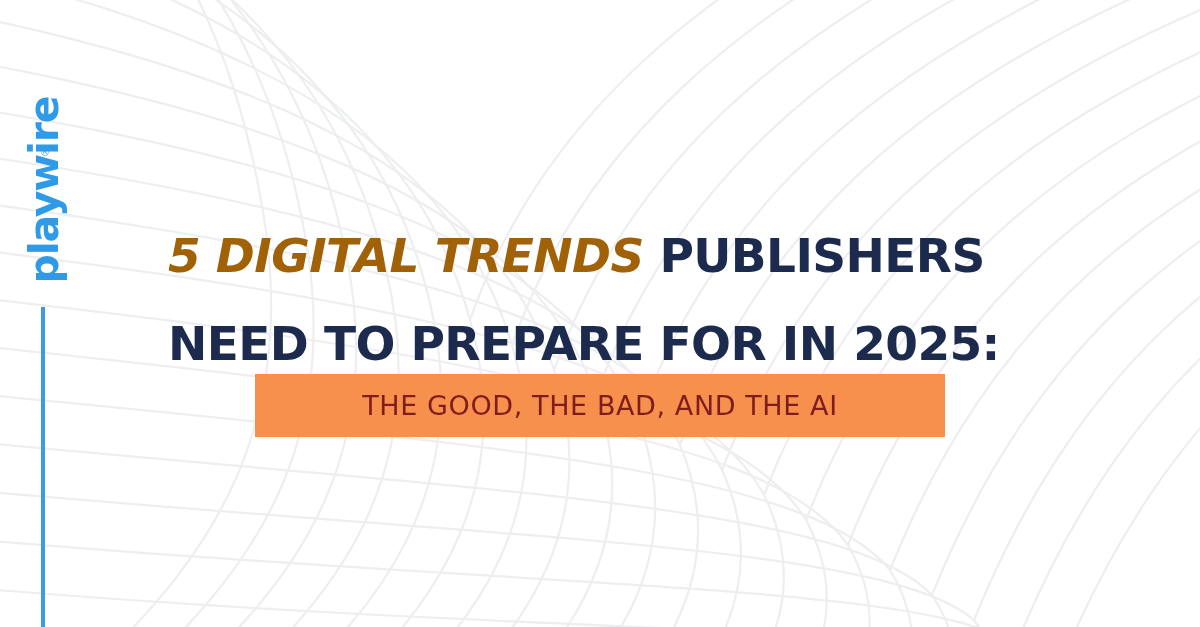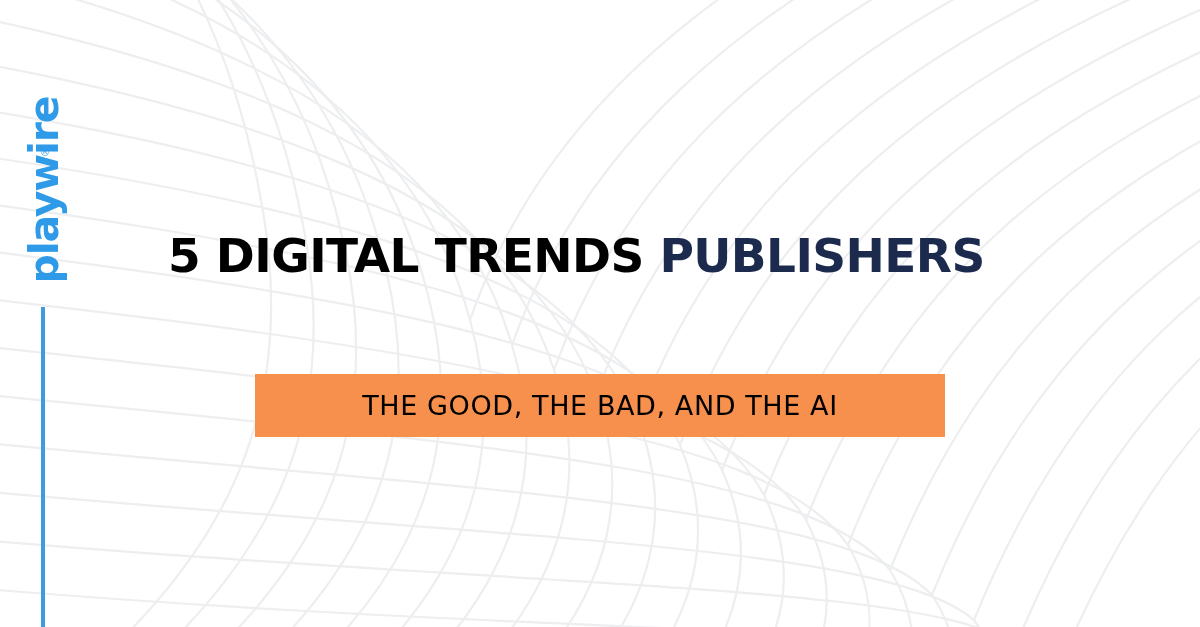--- a/index.html
+++ b/index.html
@@ -79,37 +79,37 @@
   }
   .headline-line {
     font-family: "DejaVu Sans", sans-serif;
     font-weight: 700;
     font-size: 47px;
     line-height: 56px;
     letter-spacing: -0.6px;
     white-space: nowrap;
     color: #1C2A4E;
   }
-  .hl-accent { color: #000000; }
+  .hl-accent { color: #a16207; font-style: italic; }
   .hl-dark   { color: #1C2A4E; margin-top: 32px; }
 
   
   #subtitle-band {
     position: absolute;
     left: 255px;
     top: 374px;
     width: 690px;
     height: 63px;
     background: #F7904D;
     display: flex;
     align-items: center;
     justify-content: center;
   }
   #subtitle-text {
-    color: #000000;
+    color: #7f1d1d;
     font-family: "DejaVu Sans", sans-serif;
     font-weight: 400;
     font-size: 27px;
     letter-spacing: 0.6px;
     white-space: nowrap;
     line-height: 1;
   }
 </style>
 </head>
 <body>
@@ -167,19 +167,20 @@
 
   <div id="logo-block">
     <div id="logo-wordmark">playwire</div>
     <div id="logo-reg">®</div>
   </div>
 
   <div id="blue-rule"></div>
 
   <div id="headline">
     <div class="headline-line"><span class="hl-accent">5 DIGITAL TRENDS</span><span class="hl-dark"> PUBLISHERS</span></div>
+    <div class="headline-line hl-dark">NEED TO PREPARE FOR IN 2025:</div>
   </div>
 
   <div id="subtitle-band">
     <span id="subtitle-text">THE GOOD, THE BAD, AND THE AI</span>
   </div>
 
 </div>
 
 </body></html>

